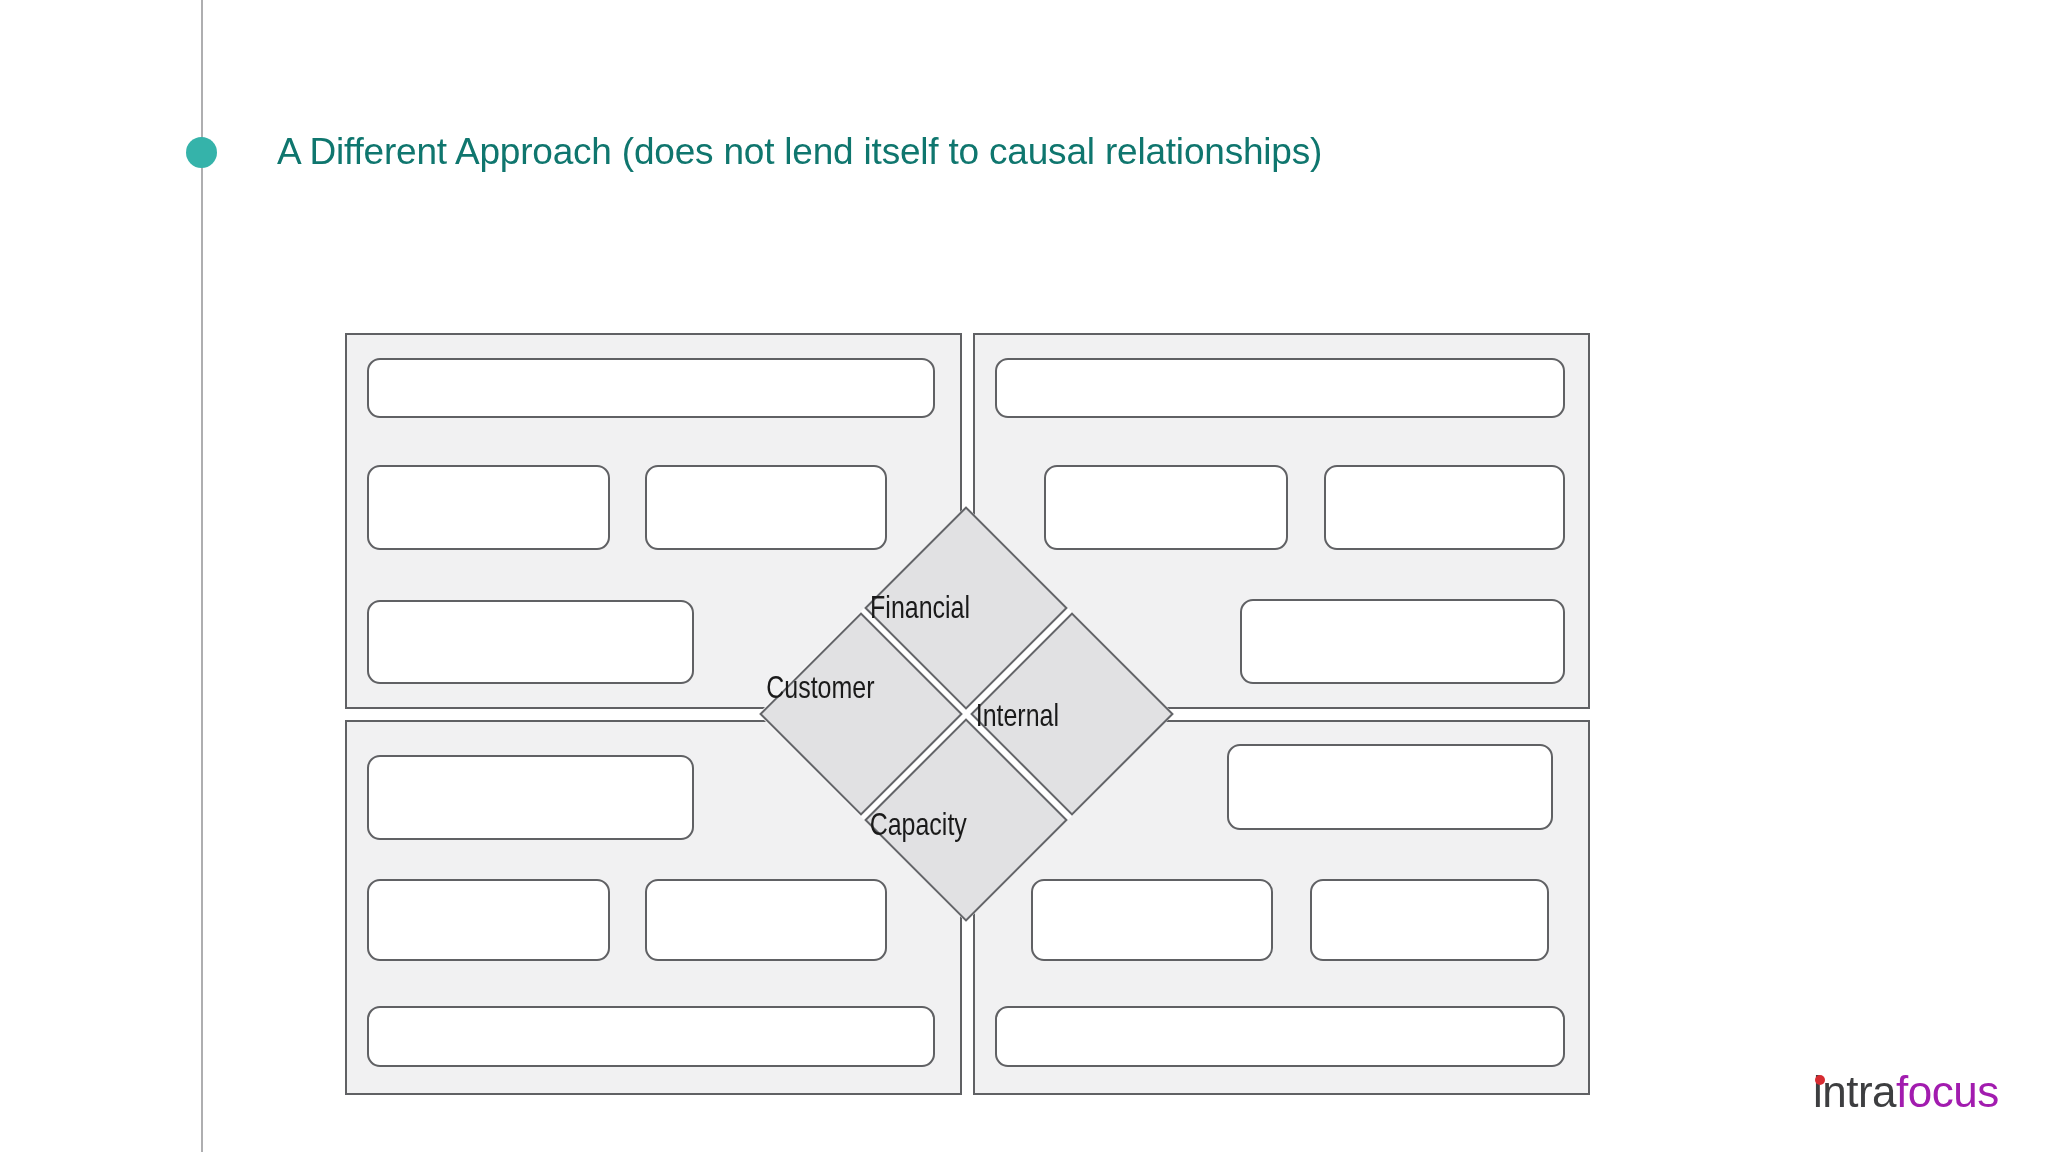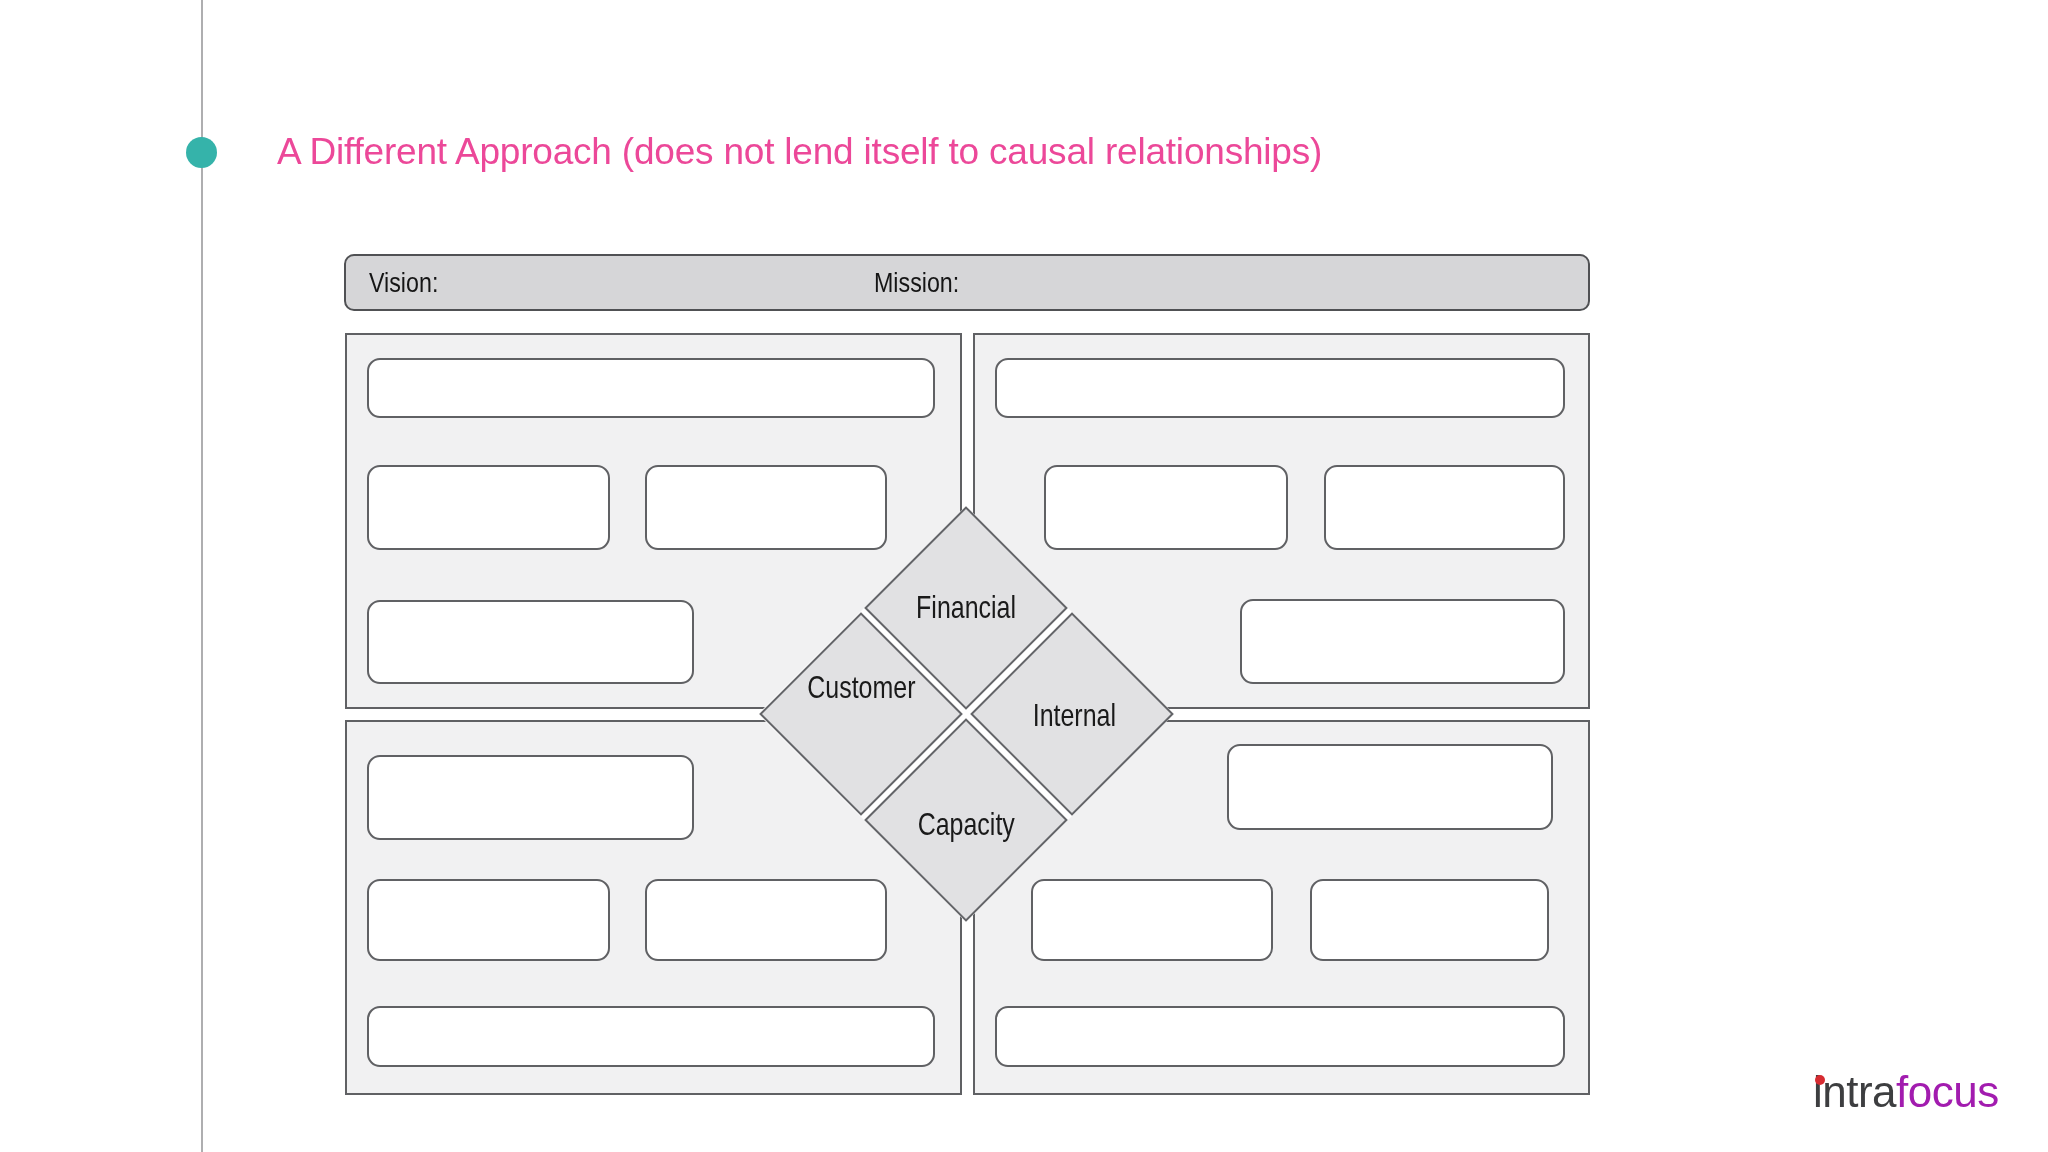--- a/index.html
+++ b/index.html
@@ -16,21 +16,21 @@
     background:#aeaeb0;
   }
   
   .bullet{
     position:absolute;left:186px;top:137px;width:31px;height:31px;
     border-radius:50%;background:#35b3aa;
   }
   
   .title{
     position:absolute;left:277px;top:133px;
-    font-size:37px;line-height:38px;color:#ec4899;
+    font-size:37px;line-height:38px;color:#0f766e;
     white-space:nowrap;letter-spacing:-0.2px;
   }
   
   .cond{display:inline-block;transform:scaleX(0.83);transform-origin:left center;white-space:nowrap;}
   
   .vm-bar{
     position:absolute;left:344px;top:254px;width:1246px;height:57px;
     box-sizing:border-box;background:#d6d6d8;border:2px solid #505154;border-radius:10px;
   }
   .vm-label{
@@ -61,21 +61,21 @@
   }
   .dia{
     position:absolute;width:144px;height:144px;box-sizing:border-box;
     background:#e1e1e3;border:2px solid #636468;transform:rotate(45deg);z-index:4;
   }
   .dia.financial{left:894px;top:536px;}
   .dia.customer{left:789px;top:642px;}
   .dia.internal{left:1000px;top:642px;}
   .dia.capacity{left:894px;top:748px;}
   .dlabel{
-    position:absolute;width:220px;text-align:center;z-index:5;
+    position:absolute;width:220px;text-align:left;z-index:5;
     font-size:32px;line-height:38px;color:#1a1a1a;
   }
   .dlabel .cond{transform:scaleX(0.78);transform-origin:center center;}
   .dlabel.financial{left:856px;top:588px;}
   .dlabel.customer{left:751px;top:668px;}
   .dlabel.internal{left:964px;top:696px;}
   .dlabel.capacity{left:856px;top:805px;}
   
   .logo{
     position:absolute;left:1813px;top:1068px;height:48px;
@@ -90,28 +90,20 @@
 </style>
 </head>
 <body>
 
 <div class="slide">
 
   <div class="vline"></div>
   <div class="bullet"></div>
   <div class="title">A Different Approach (does not lend itself to causal relationships)</div>
 
-  <div class="vm-bar">
-    <div class="vm-label vision">
-        <span class="cond">Vision:</span>
-      </div>
-    <div class="vm-label mission">
-        <span class="cond">Mission:</span>
-      </div>
-  </div>
 
   <div class="panel tl"></div>
   <div class="panel tr"></div>
   <div class="panel bl"></div>
   <div class="panel br"></div>
 
   <div class="wbox" style="left:367px;top:358px;width:568px;height:60px;"></div>
   <div class="wbox" style="left:367px;top:465px;width:243px;height:85px;"></div>
   <div class="wbox" style="left:645px;top:465px;width:242px;height:85px;"></div>
   <div class="wbox" style="left:367px;top:600px;width:327px;height:84px;"></div>

